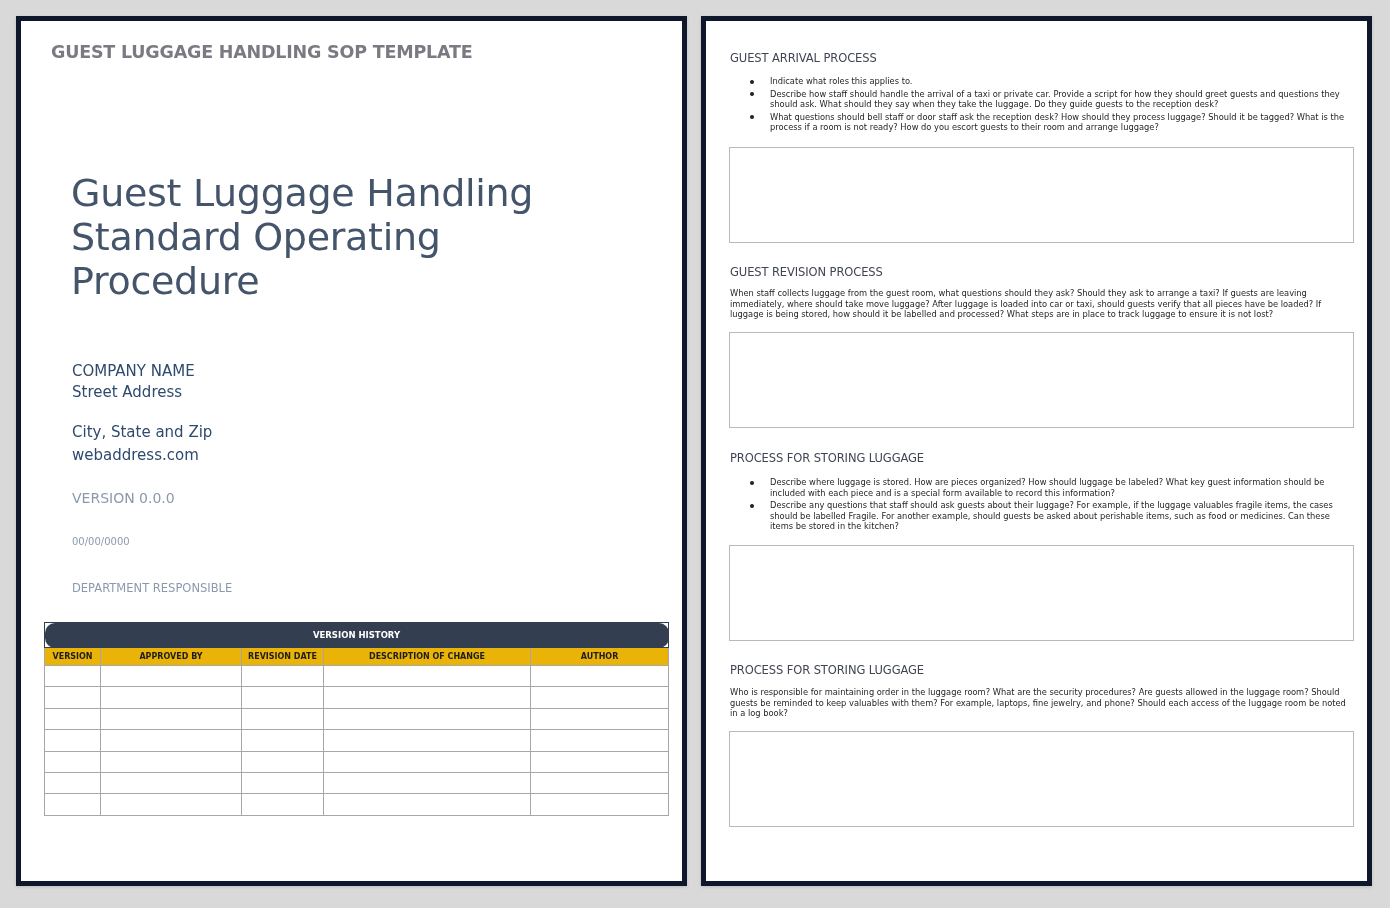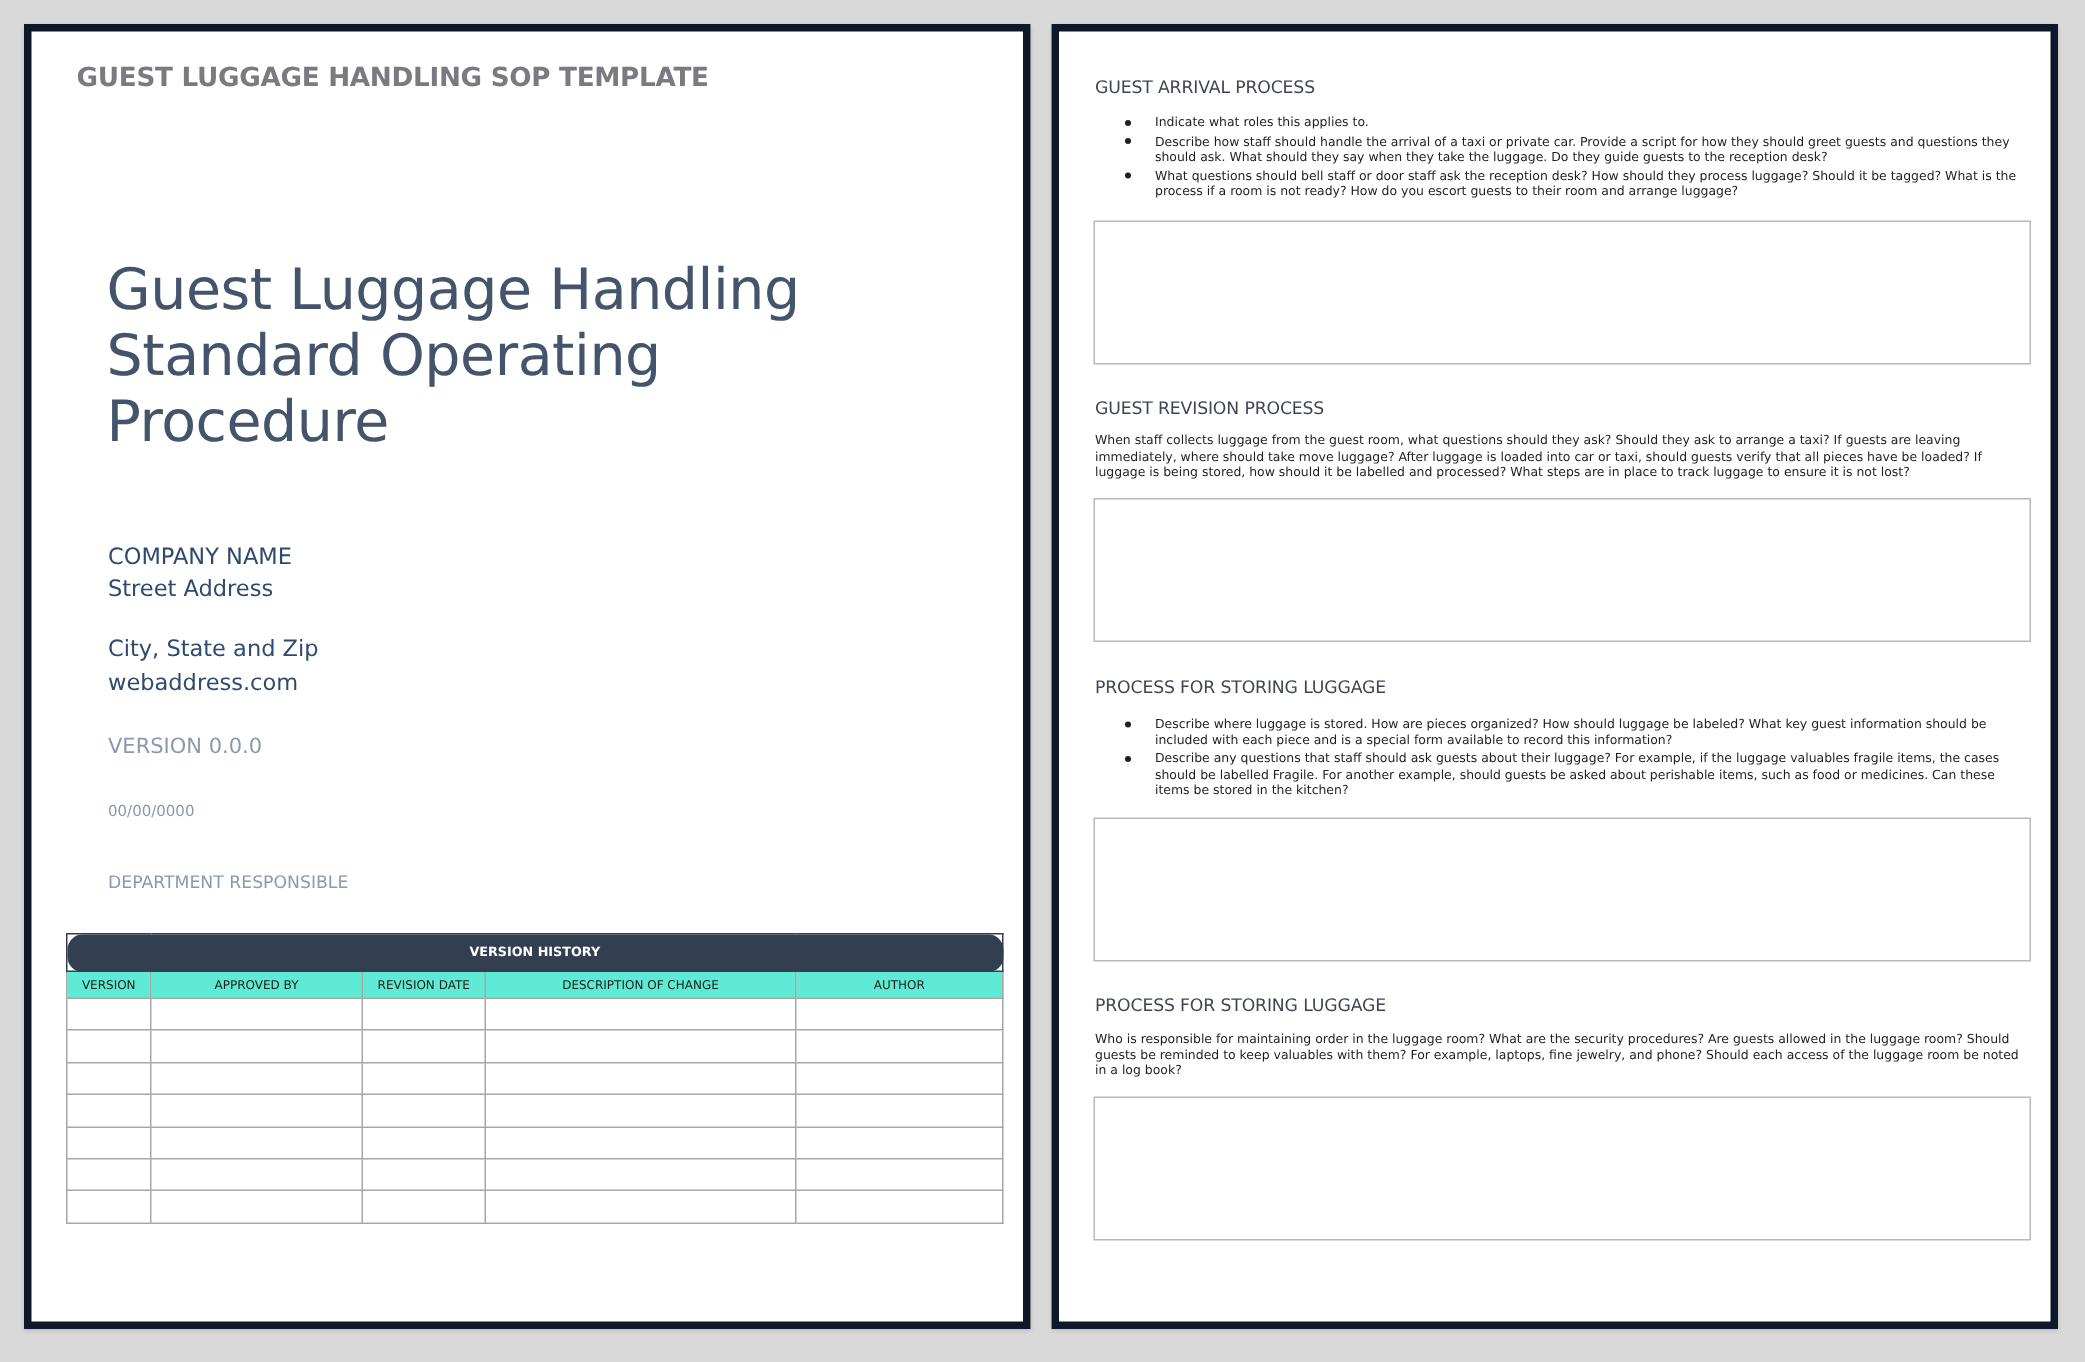--- a/index.html
+++ b/index.html
@@ -32,21 +32,21 @@
   .vh-table {
     position: absolute; left: 23px; top: 601px; width: 624px;
     border-collapse: collapse; table-layout: fixed;
   }
   .vh-table td, .vh-table th { border: 1px solid #a7a7a7; }
   .vh-table th.vh-title {
     background: #333f50; color: #ffffff; font-size: 8.5px; font-weight: bold;
     height: 25px; border-color: #333f50; border-radius: 10px;
   }
   .vh-table th.col {
-    background: #5eead4; color: #1e1e1e; font-size: 8px; font-weight: normal;
+    background: #eab308; color: #1e1e1e; font-size: 8px; font-weight: bold;
     height: 18px;
   }
   .vh-table td { height: 21.4px; }
 
   .section-h {
     position: absolute; left: 24px; font-size: 11.5px; font-weight: normal;
     color: #404553; letter-spacing: -0.1px;
   }
   .para {
     position: absolute; left: 24px; width: 625px;

